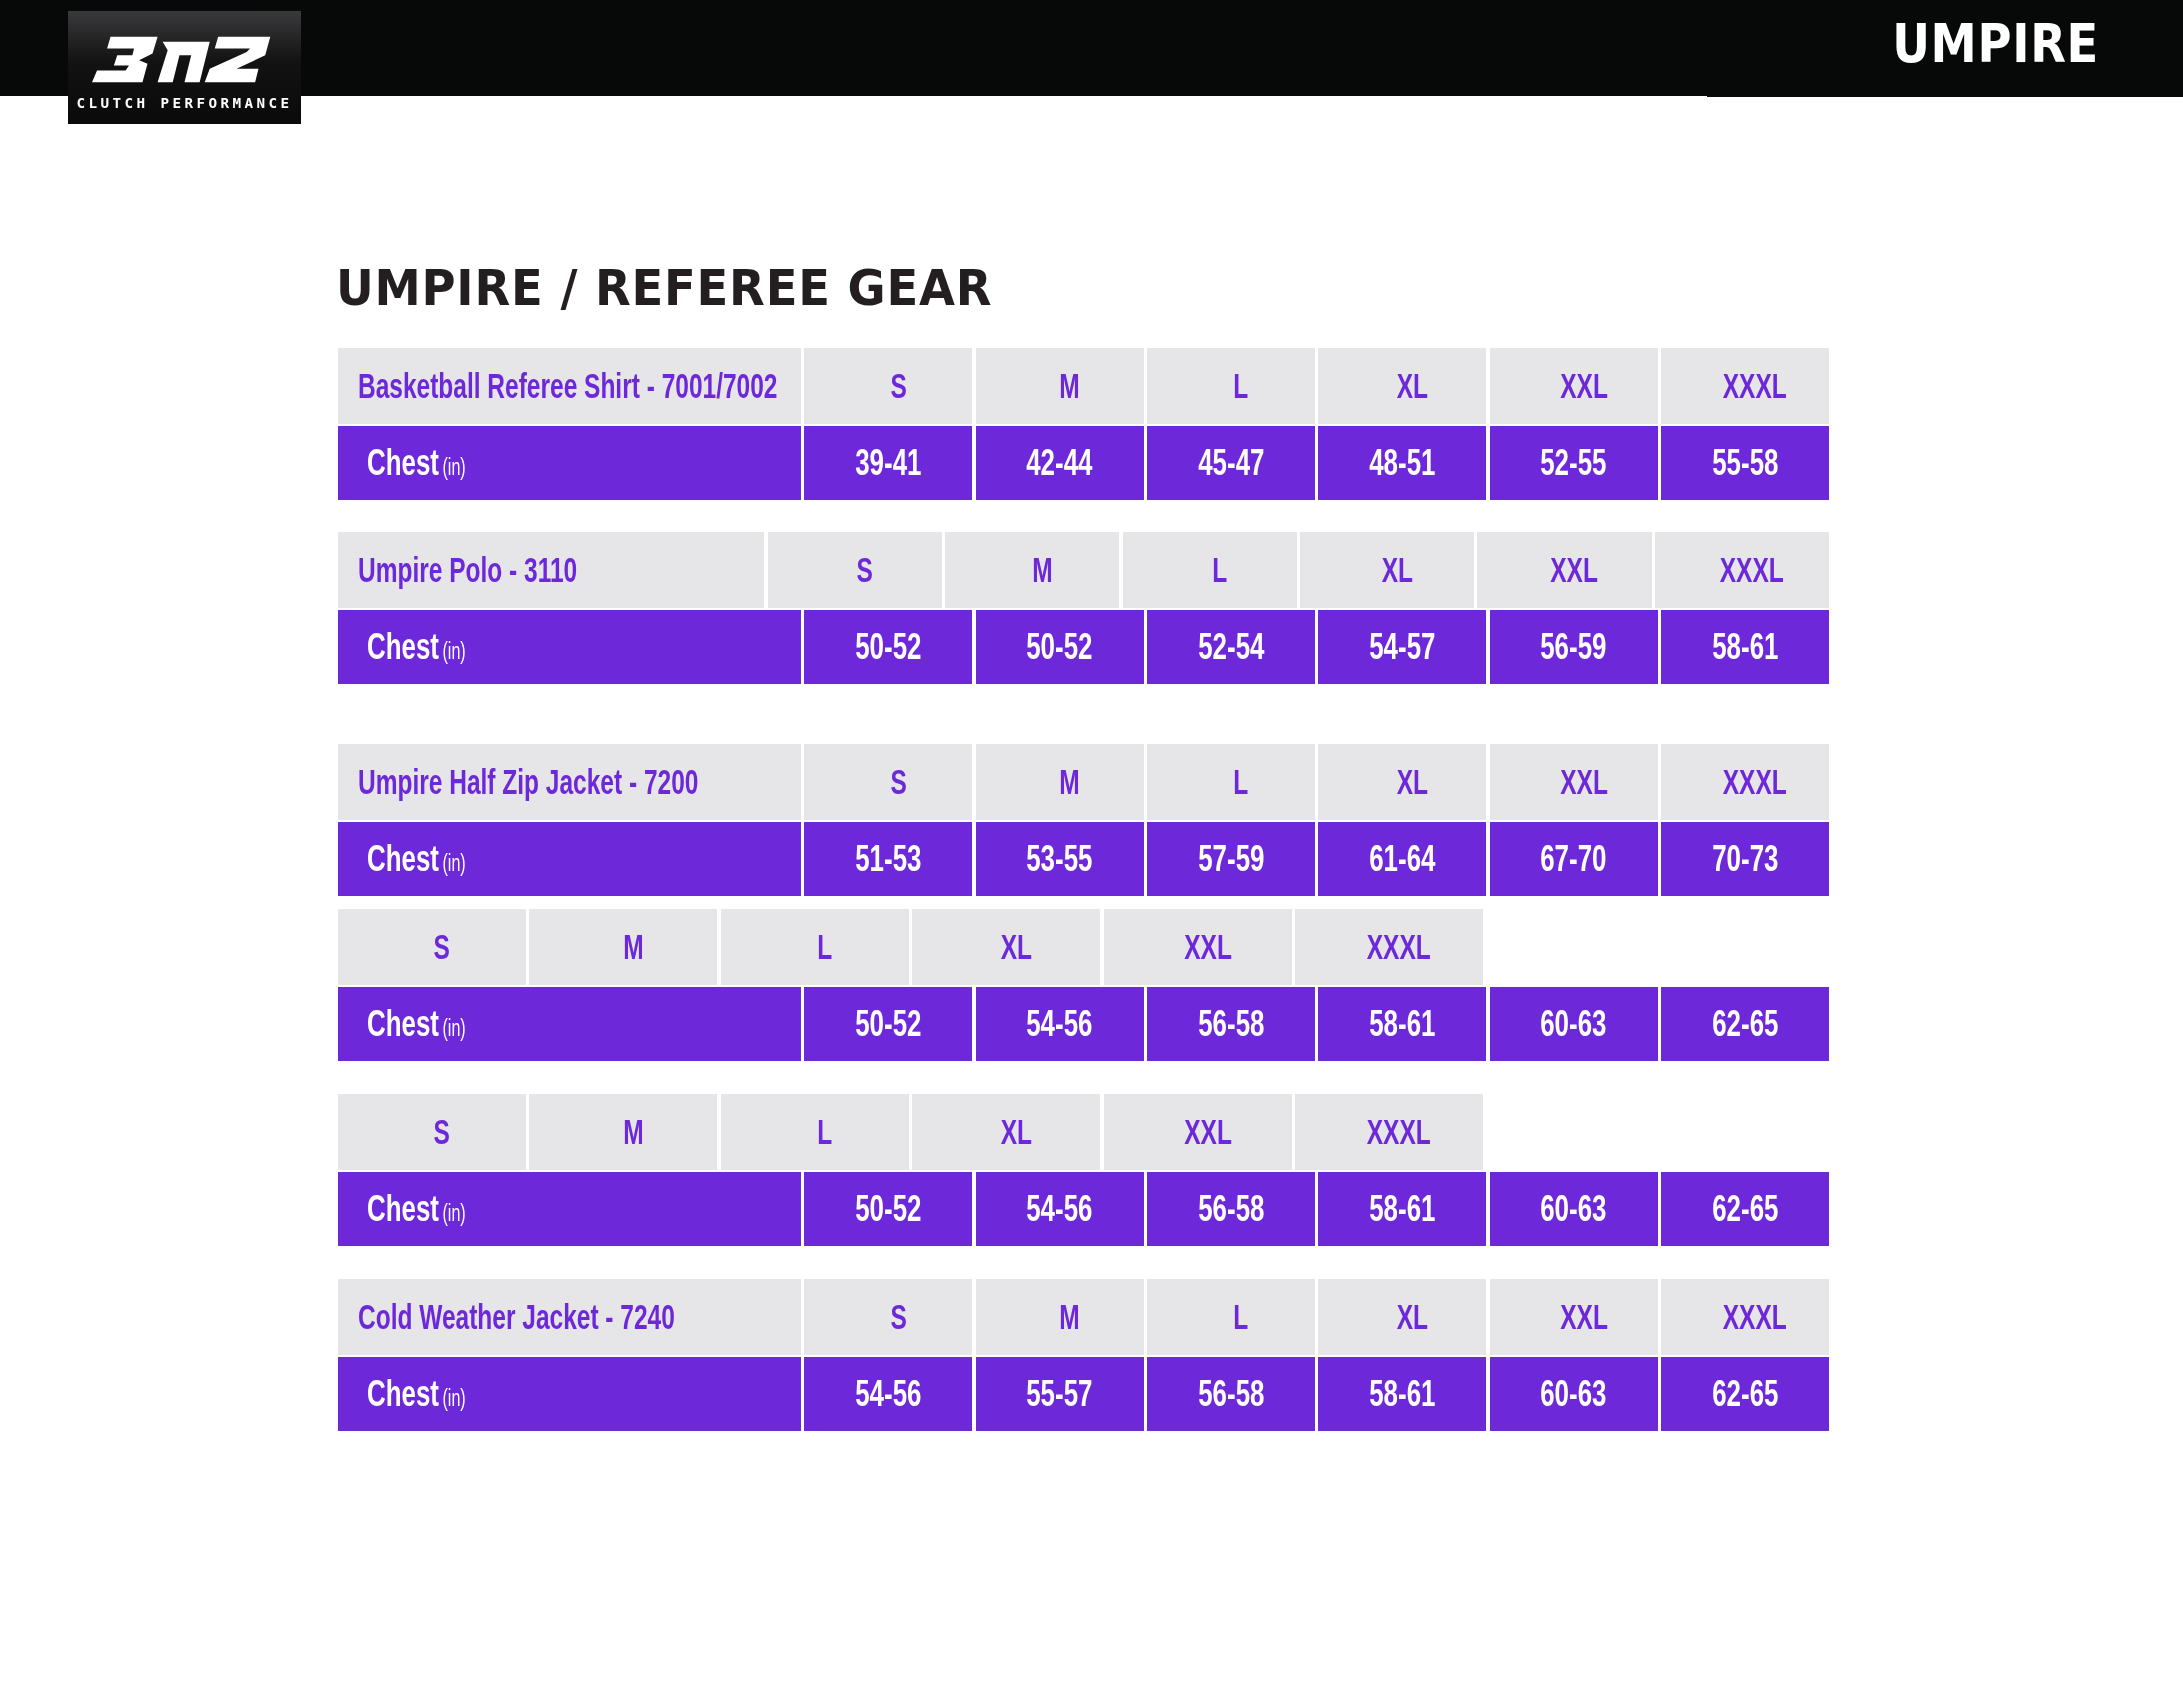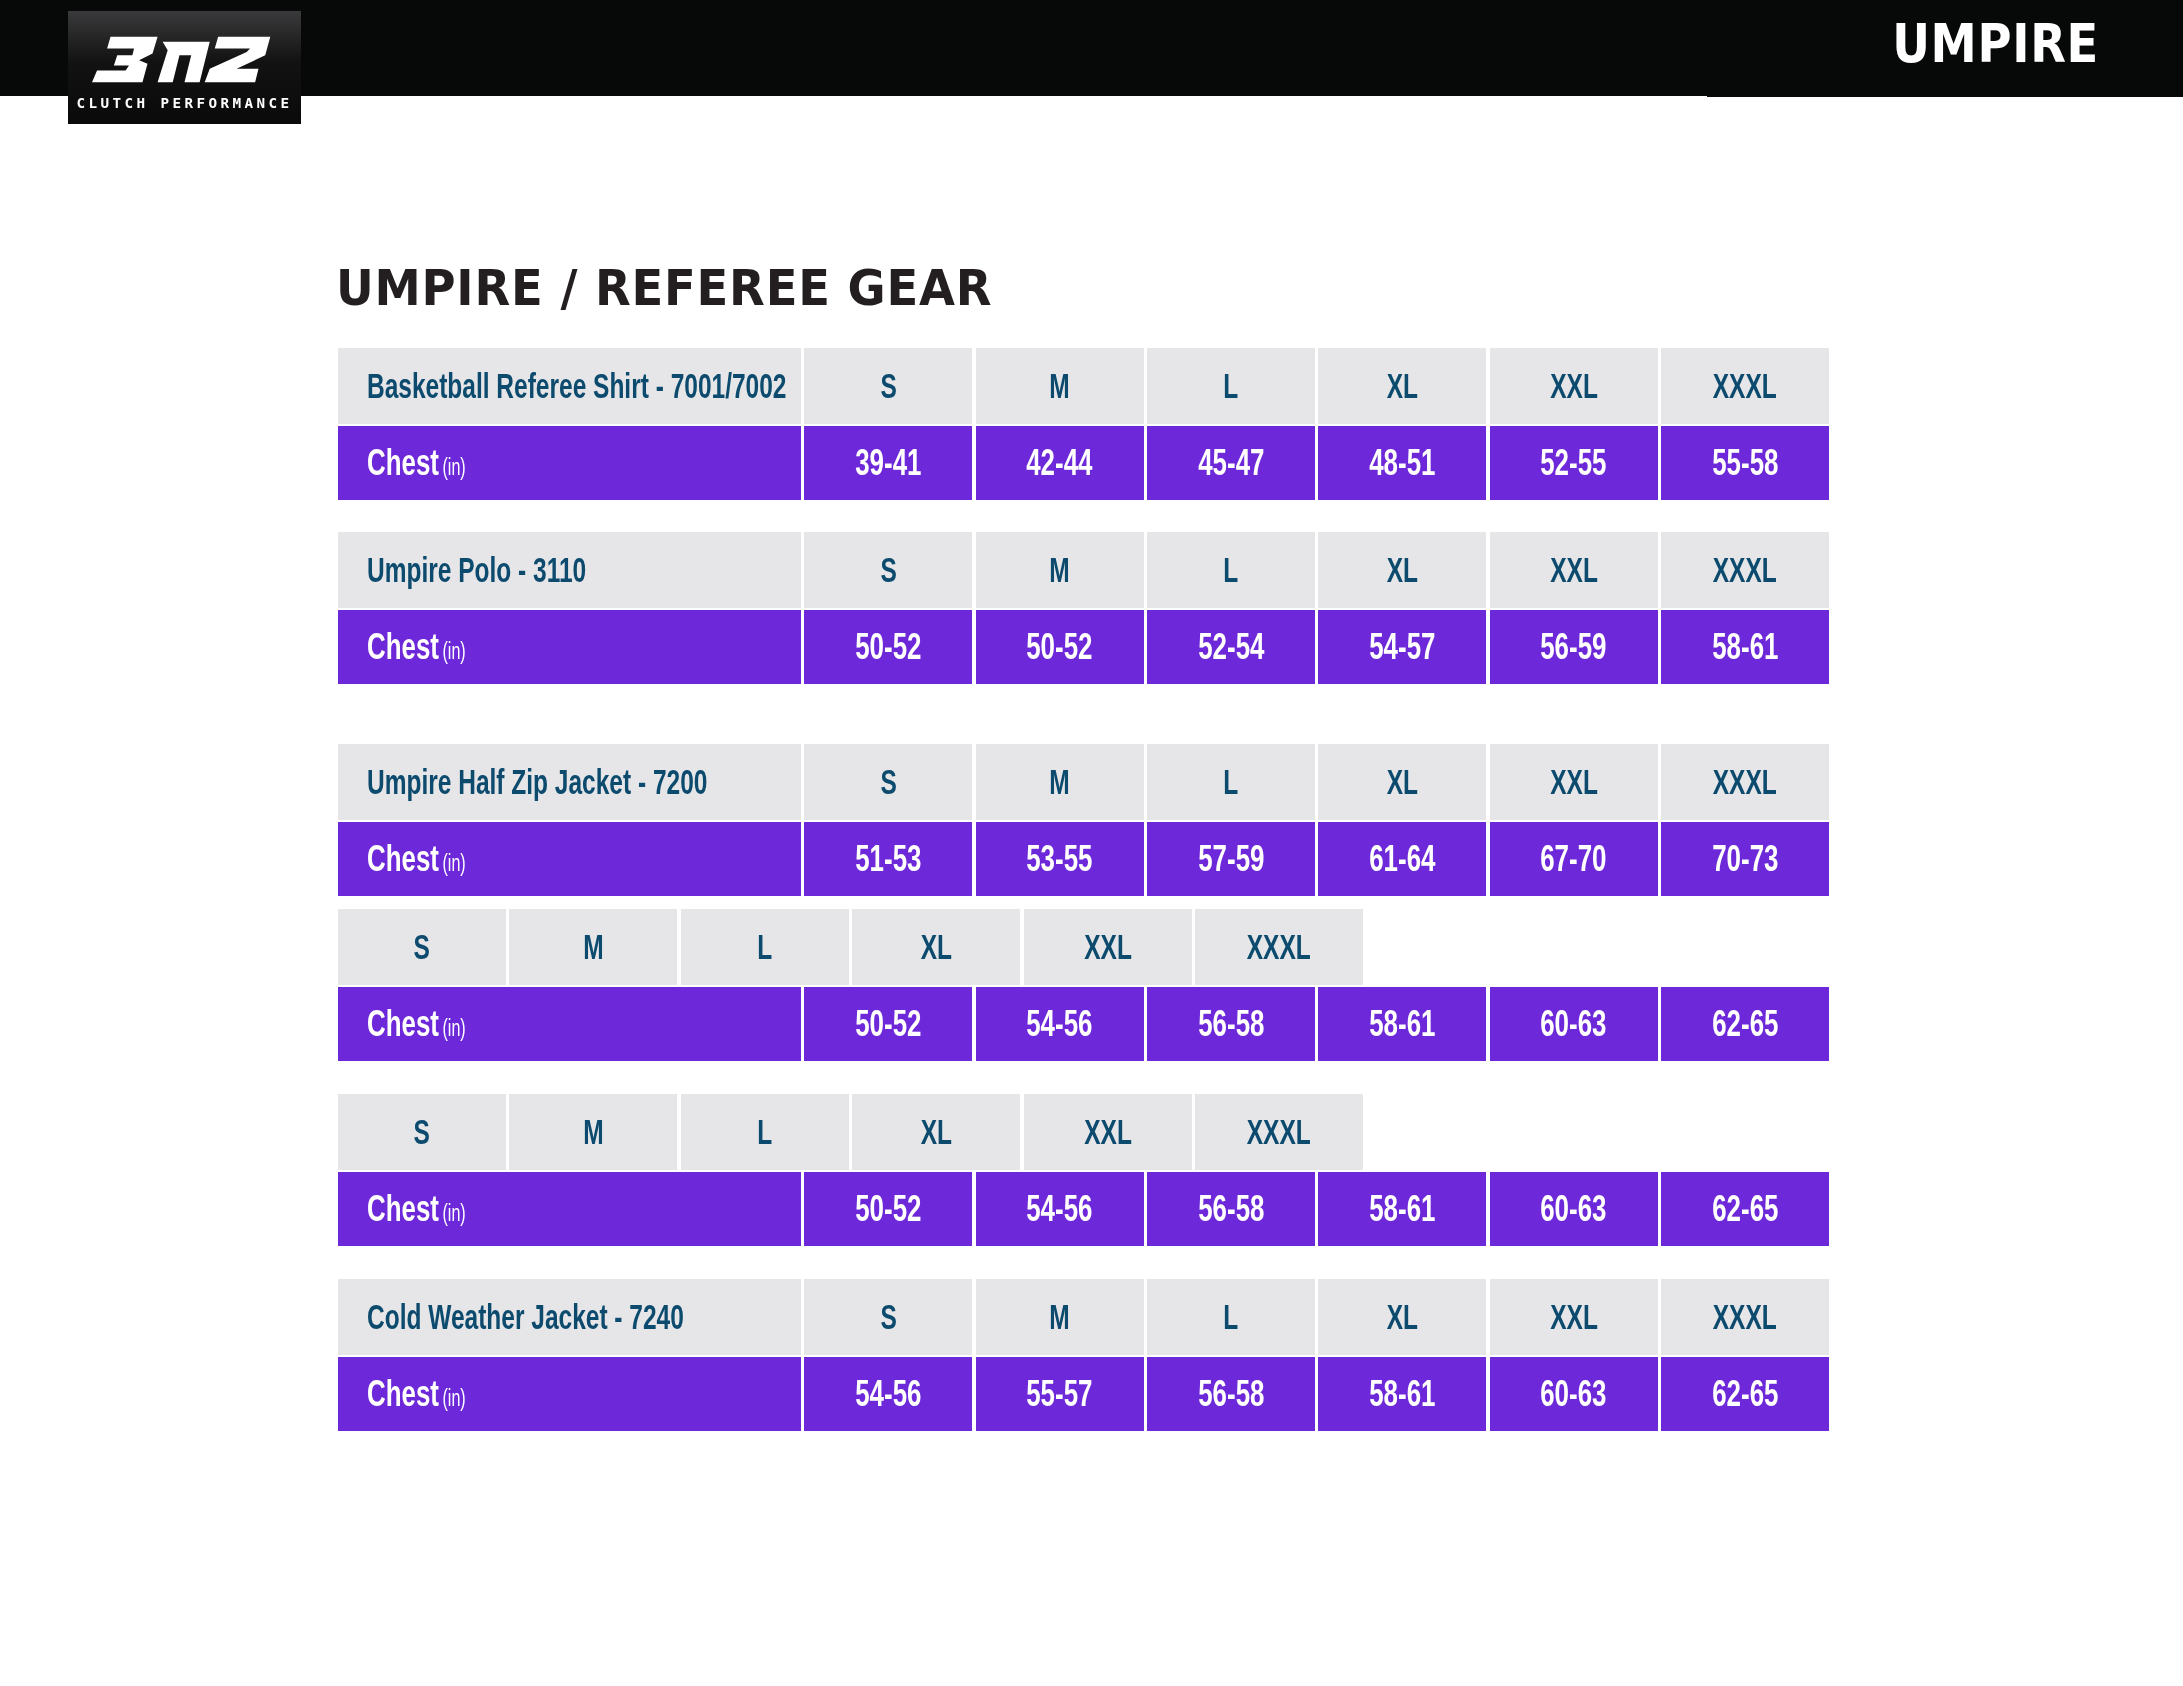--- a/index.html
+++ b/index.html
@@ -30,21 +30,21 @@
     transform: scaleX(0.93); transform-origin: left center; white-space: nowrap;
   }
   .size-table { position: absolute; left: 338px; width: 1491px; height: 152px; }
   .row { position: absolute; left: 0; width: 1491px; height: 76px; display: flex; gap: 3.4px; }
   .row.head { top: 0; }
   .row.meas { top: 78px; height: 74px; }
   .cell {
     height: 100%; display: flex; align-items: center; justify-content: center;
     font-family: "Liberation Sans", sans-serif; font-weight: bold; white-space: nowrap;
   }
-  .row.head .cell { background: #e6e6e8; color: #0c4a6e; }
+  .row.head .cell { background: #e6e6e8; color: #6d28d9; padding-left: 20px; }
   .row.meas .cell { background: #6d28d9; color: #ffffff; }
   .cell.label { width: 463px; justify-content: flex-start; padding-left: 29px; box-sizing: border-box; }
   .cell.size { width: 168px; }
   .cell .txt { display: inline-block; transform: scaleX(0.7); font-size: 35px; }
   .cell.label .txt { transform-origin: left center; }
   .row.meas .cell.label .txt { font-size: 37px; }
   .row.meas .cell.label .unit { font-size: 23px; font-weight: normal; margin-left: 5px; }
   .row.meas .cell.size .txt { font-size: 37px; }
 </style>
 </head>

